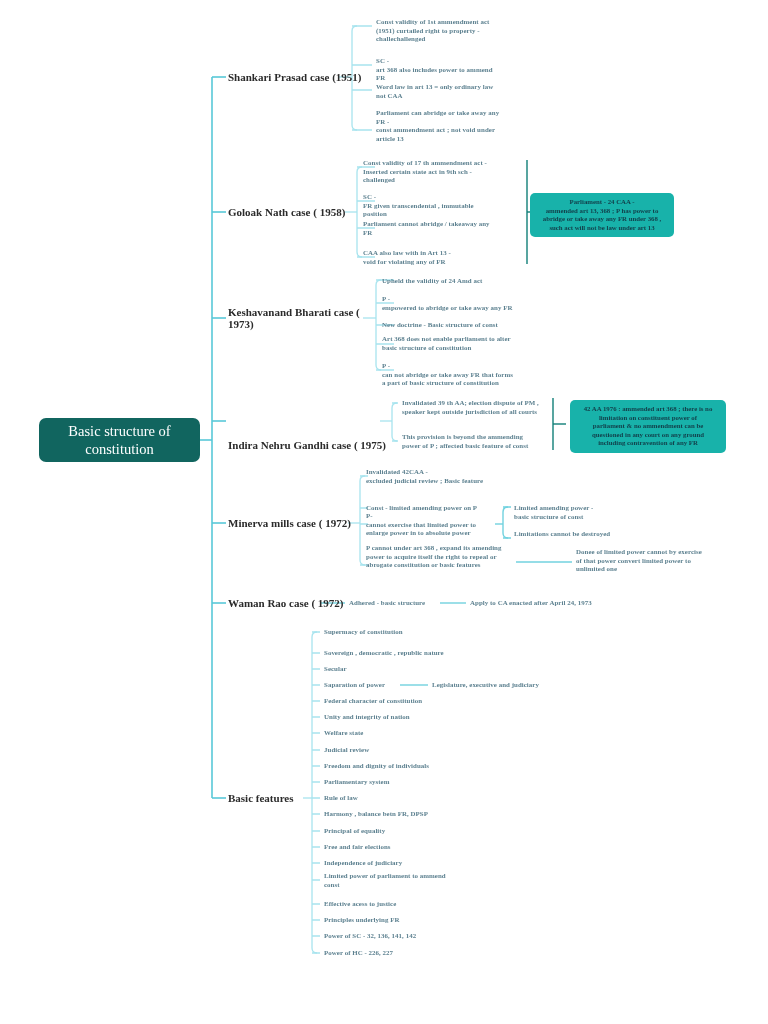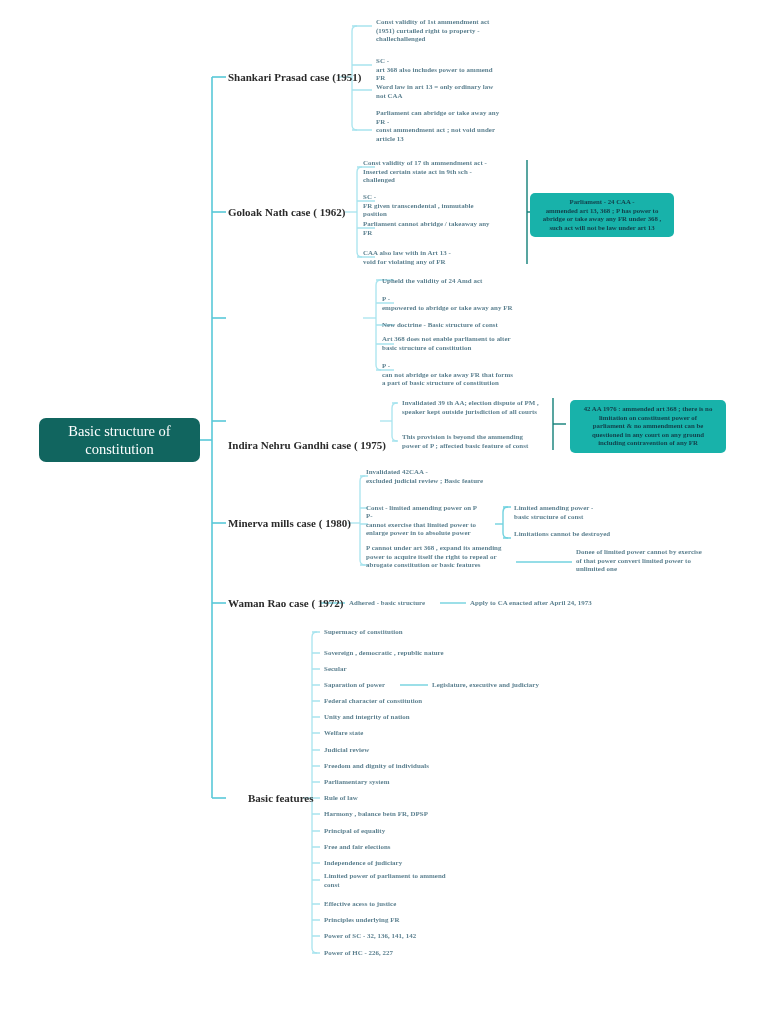--- a/index.html
+++ b/index.html
@@ -178,38 +178,40 @@
   <div class="leaf" style="left:376px; top:57px;">SC -
  art 368 also includes power to ammend
 FR</div>
   <div class="leaf" style="left:376px; top:83px;">Word law in art 13 = only ordinary law
 not CAA</div>
   <div class="leaf" style="left:376px; top:109px;">Parliament can abridge or take away any
 FR -
  const ammendment act ; not void under
 article 13</div>
 
-  <div class="branch" style="left:228px; top:206px;">Goloak Nath case ( 1962)</div>
+  <div class="branch" style="left:228px; top:206px;">Goloak Nath case ( 1958)</div>
 
   <div class="leaf" style="left:363px; top:159px;">Const validity of 17 th ammendment act -
  Inserted certain state act in 9th sch -
  challenged</div>
   <div class="leaf" style="left:363px; top:193px;">SC -
  FR given transcendental , immutable
 position</div>
   <div class="leaf" style="left:363px; top:220px;">Parliament cannot abridge / takeaway any
 FR</div>
   <div class="leaf" style="left:363px; top:249px;">CAA also law with in Art 13 -
  void for violating any of FR</div>
 
   <div class="callout" style="left:530px; top:193px; width:144px;">Parliament - 24 CAA -
 ammended art 13, 368 ; P has power to
 abridge or take away any FR under 368 ,
 such act will not be law under art 13</div>
 
+  <div class="branch" style="left:228px; top:306px; width:140px;">Keshavanand Bharati case (
+1973)</div>
 
   <div class="leaf" style="left:382px; top:277px;">Upheld the validity of 24 Amd act</div>
   <div class="leaf" style="left:382px; top:295px;">P -
  empowered to abridge or take away any FR</div>
   <div class="leaf" style="left:382px; top:321px;">New doctrine - Basic structure of const</div>
   <div class="leaf" style="left:382px; top:335px;">Art 368 does not enable parliament to alter
 basic structure of constitution</div>
   <div class="leaf" style="left:382px; top:362px;">P -
  can not abridge or take away FR that forms
 a part of basic structure of constitution</div>
@@ -220,21 +222,21 @@
 speaker kept outside jurisdiction of all courts</div>
   <div class="leaf" style="left:402px; top:433px;">This provision is beyond the ammending
 power of P ; affected basic feature of const</div>
 
   <div class="callout" style="left:570px; top:400px; width:156px;">42 AA 1976 : ammended art 368 ; there is no
 limitation on constituent power of
 parliament &amp; no ammendment can be
 questioned in any court on any ground
 including contravention of any FR</div>
 
-  <div class="branch" style="left:228px; top:517px;">Minerva mills case ( 1980)</div>
+  <div class="branch" style="left:228px; top:517px;">Minerva mills case ( 1972)</div>
 
   <div class="leaf" style="left:366px; top:468px;">Invalidated 42CAA -
  excluded judicial review ; Basic feature</div>
   <div class="leaf" style="left:366px; top:504px;">Const - limited amending power on P</div>
   <div class="leaf" style="left:366px; top:512px;">P-
  cannot exercise that limited power to
 enlarge power in to absolute power</div>
   <div class="leaf" style="left:366px; top:544px;">P cannot under art 368 , expand its amending
  power to acquire itself the right to repeal or
 abrogate constitution or basic features</div>
@@ -244,21 +246,21 @@
   <div class="leaf" style="left:514px; top:530px;">Limitations cannot be destroyed</div>
   <div class="leaf" style="left:576px; top:548px;">Donee of limited power cannot by exercise
 of that power convert limited power to
 unlimited one</div>
 
   <div class="branch" style="left:228px; top:597px;">Waman Rao case ( 1972)</div>
 
   <div class="leaf" style="left:349px; top:599px;">Adhered - basic structure</div>
   <div class="leaf" style="left:470px; top:599px;">Apply to CA enacted after April 24, 1973</div>
 
-  <div class="branch" style="left:228px; top:792px;margin-left:20px;">Basic features</div>
+  <div class="branch" style="left:228px; top:792px;">Basic features</div>
 
   <div class="leaf" style="left:324px; top:628px;">Supermacy of constitution</div>
   <div class="leaf" style="left:324px; top:649px;">Sovereign , democratic , republic nature</div>
   <div class="leaf" style="left:324px; top:665px;">Secular</div>
   <div class="leaf" style="left:324px; top:681px;">Saparation of power</div>
   <div class="leaf" style="left:324px; top:697px;">Federal character of constitution</div>
   <div class="leaf" style="left:324px; top:713px;">Unity and integrity of nation</div>
   <div class="leaf" style="left:324px; top:729px;">Welfare state</div>
   <div class="leaf" style="left:324px; top:746px;">Judicial review</div>
   <div class="leaf" style="left:324px; top:762px;">Freedom and dignity of individuals</div>

